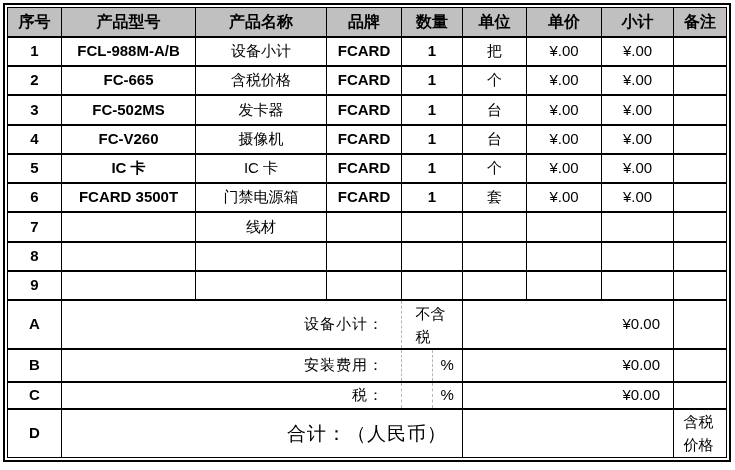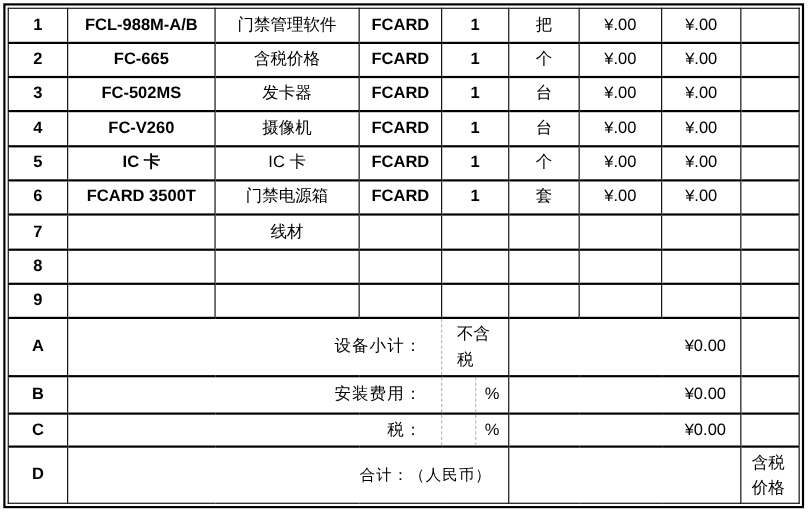--- a/index.html
+++ b/index.html
@@ -38,21 +38,21 @@
   }
   tbody tr:first-child > * { border-top-width:1px; }
   tbody tr:last-child  > * { border-bottom-width:1px; }
   th {
     background:#c0c0c0;
     font-weight:bold;
     font-size:16px;
   }
   .b { font-weight:bold; }
   .lbl { text-align:right; padding-right:17px; letter-spacing:1px; }
-  .lbl-d { text-align:right; padding-right:15px; letter-spacing:1px; font-size:14px; }
+  .lbl-d { text-align:right; padding-right:15px; letter-spacing:1px; font-size:19px; }
   .money-r { text-align:right; padding-right:13px;border-radius:12px; }
   .no-r { border-right:0; }
   .dash-l { border-left:1px dashed #b5b5b5; }
   .p0 { padding:0; }
   .split {
     display:flex; width:100%; height:100%;
     align-items:stretch;
   }
   .split .half {
     flex:1; display:flex;
@@ -84,25 +84,36 @@
           <col style="width:134px">
           <col style="width:131px">
         <col style="width:75px">
           <col style="width:61px">
           <col style="width:64px">
         <col style="width:75px">
           <col style="width:72px">
           <col>
       </colgroup>
       <tbody>
+        <tr class="h-header">
+          <th>序号</th>
+          <th>产品型号</th>
+          <th>产品名称</th>
+          <th>品牌</th>
+          <th>数量</th>
+          <th>单位</th>
+          <th>单价</th>
+          <th>小计</th>
+          <th>备注</th>
+        </tr>
 
         <tr class="h-data">
           <td class="b">1</td>
           <td class="b">FCL-988M-A/B</td>
-          <td>门禁管理软件</td>
+          <td>设备小计</td>
           <td class="b">FCARD</td>
           <td class="b">1</td>
           <td>把</td>
           <td>¥.00</td>
           <td>¥.00</td>
           <td></td>
         </tr>
         <tr class="h-data">
           <td class="b">2</td>
           <td class="b">FC-665</td>

